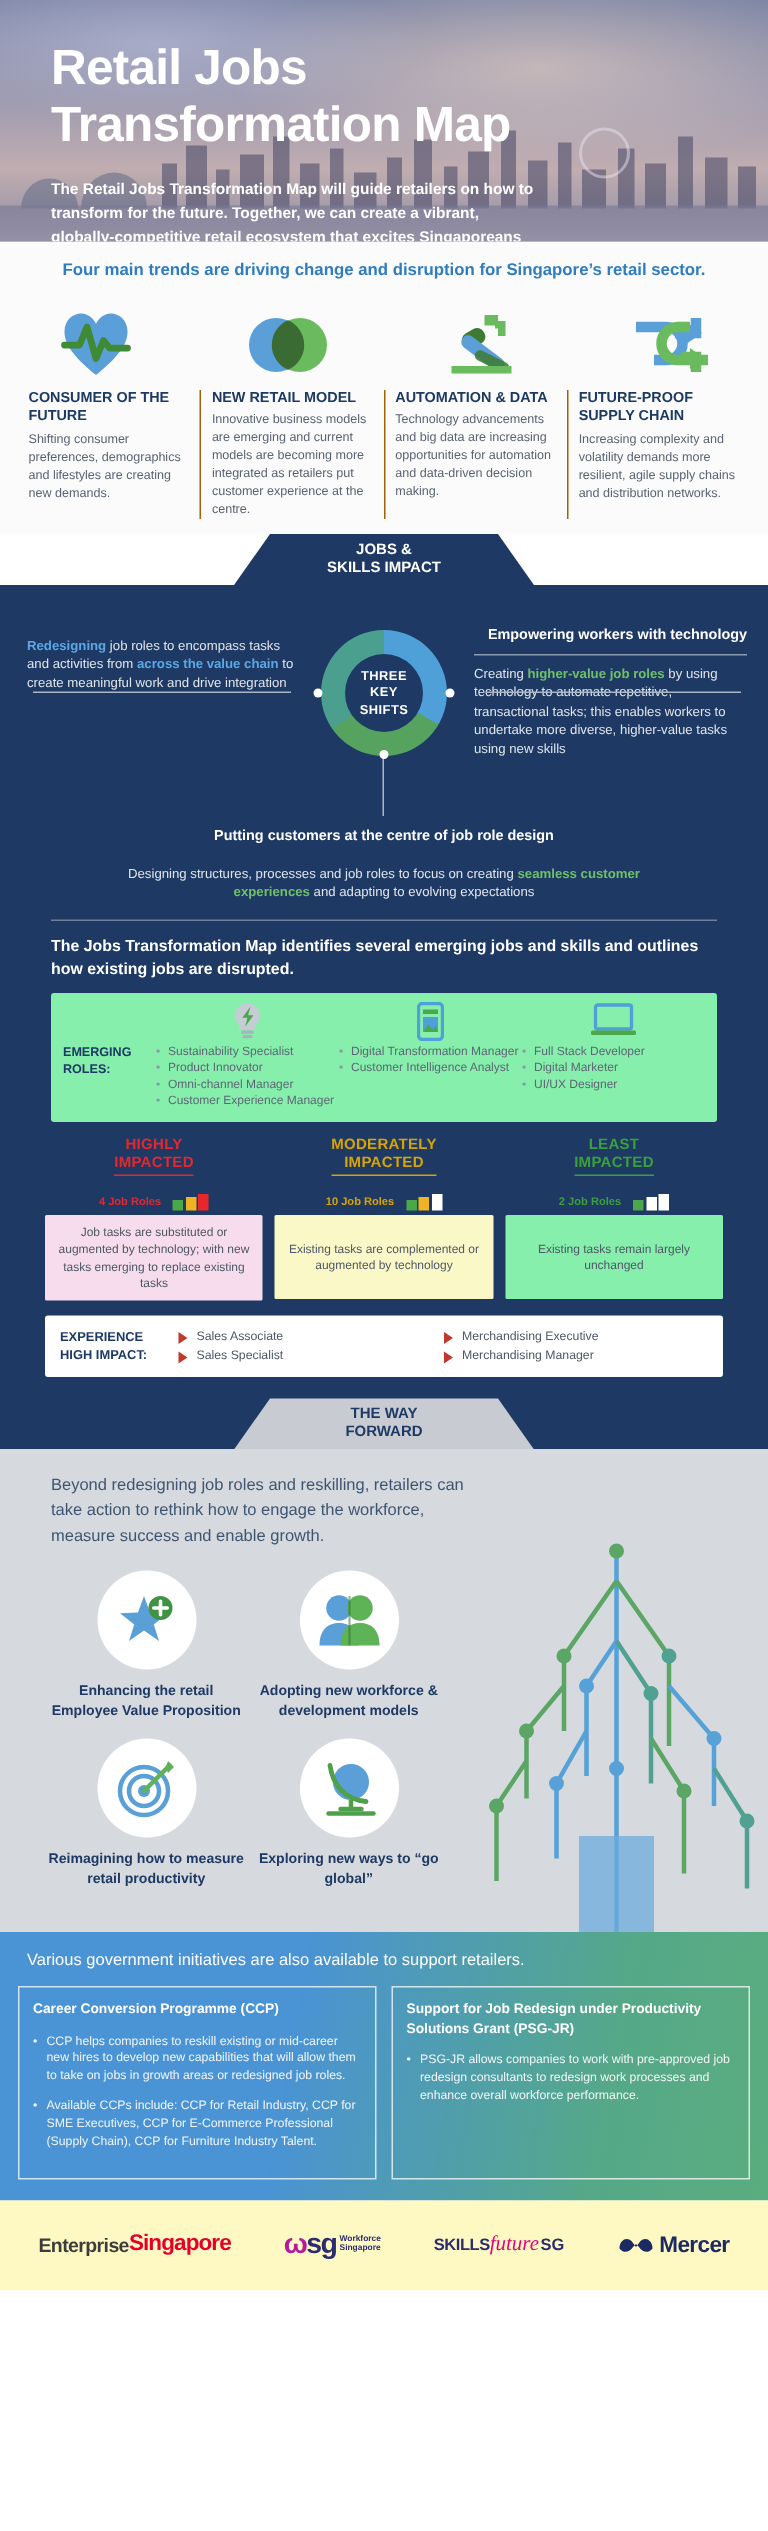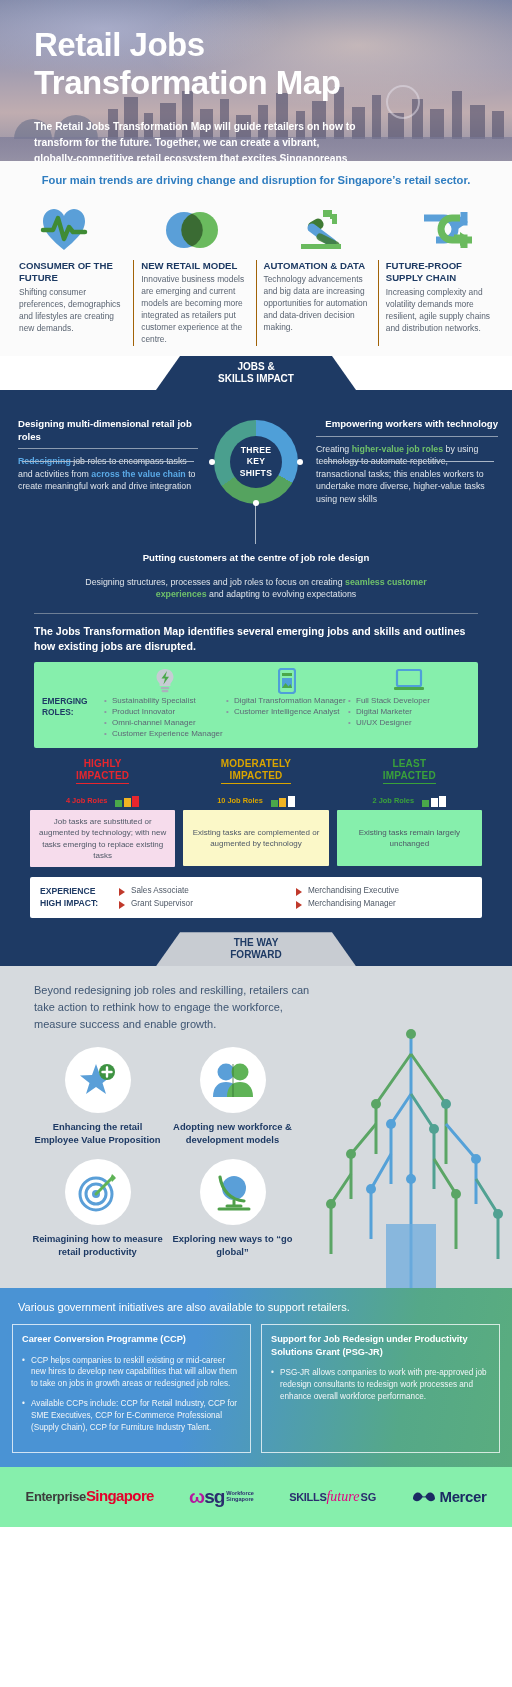--- a/index.html
+++ b/index.html
@@ -212,21 +212,21 @@
   .gov-card h4 { color:#ffffff; font-size:9.2px; font-weight:bold; line-height:1.4; }
   .gov-card ul { list-style:none; margin-top:9px; }
   .gov-card li {
     color:#f2f6f8; font-size:8.2px; line-height:1.45; padding-left:9px;
     position:relative; margin-bottom:8px;
   }
   .gov-card li::before { content:"•"; position:absolute; left:0; }
 
   
   .footer {
-    background:#86efac; height:60px; display:flex; align-items:center;
+    background:#fef9c3; height:60px; display:flex; align-items:center;
     justify-content:space-around; padding:0 8px;
   }
   .logo { display:flex; align-items:center; }
   .logo-es { line-height:1.0; }
   .logo-es .l1 { color:#3c3c3b; font-size:13px; font-weight:bold; letter-spacing:-.4px; }
   .logo-es .l2 { color:#e4002b; font-size:15px; font-weight:bold; letter-spacing:-.6px; margin-top:-2px; }
   .logo-wsg .w { color:#b5179e; font-size:19px; font-weight:bold; letter-spacing:-1px; }
   .logo-wsg .sg { color:#2b2d6e; font-size:19px; font-weight:bold; letter-spacing:-1px; }
   .logo-wsg .sub { color:#2b2d6e; font-size:5.6px; font-weight:bold; line-height:1.05; margin-left:2px; }
   .logo-sf .skills { color:#2b2d6e; font-size:11px; font-weight:bold; letter-spacing:-.3px; }
@@ -355,21 +355,20 @@
           <span>THREE</span><br>
           <span>KEY</span><br>
           <span>SHIFTS</span>
         </span>
       </div>
       <div class="node" style="left:209px; top:53px;"></div>
       <div class="node" style="left:297px; top:53px;"></div>
       <div class="node" style="left:253px; top:94px;"></div>
 
       <div class="shift-left">
-        <div class="shift-title">Designing multi-dimensional retail job roles</div>
         <div class="shift-body"><span class="hl-blue">Redesigning</span><span> job roles to encompass tasks and activities from </span><span class="hl-blue">across the value chain</span><span> to create meaningful work and drive integration</span></div>
       </div>
 
       <div class="shift-right">
         <div class="shift-title">Empowering workers with technology</div>
         <div class="shift-body"><span>Creating </span><span class="hl-green">higher-value job roles</span><span> by using technology to automate repetitive, transactional tasks; this enables workers to undertake more diverse, higher-value tasks using new skills</span></div>
       </div>
     </div>
 
     <div class="shift-bottom">
@@ -490,21 +489,21 @@
     </div>
 
     <div class="exp-card">
       <div class="exp-label">
         <span>EXPERIENCE</span><br>
         <span>HIGH IMPACT:</span>
       </div>
       <div class="exp-cols">
         <div class="exp-col">
           <div>Sales Associate</div>
-          <div>Grant Supervisor</div>
+          <div>Sales Specialist</div>
         </div>
         <div class="exp-col">
           <div>Merchandising Executive</div>
           <div>Merchandising Manager</div>
         </div>
       </div>
     </div>
   </section>
 
   <div class="banner-wrap band-dark">

